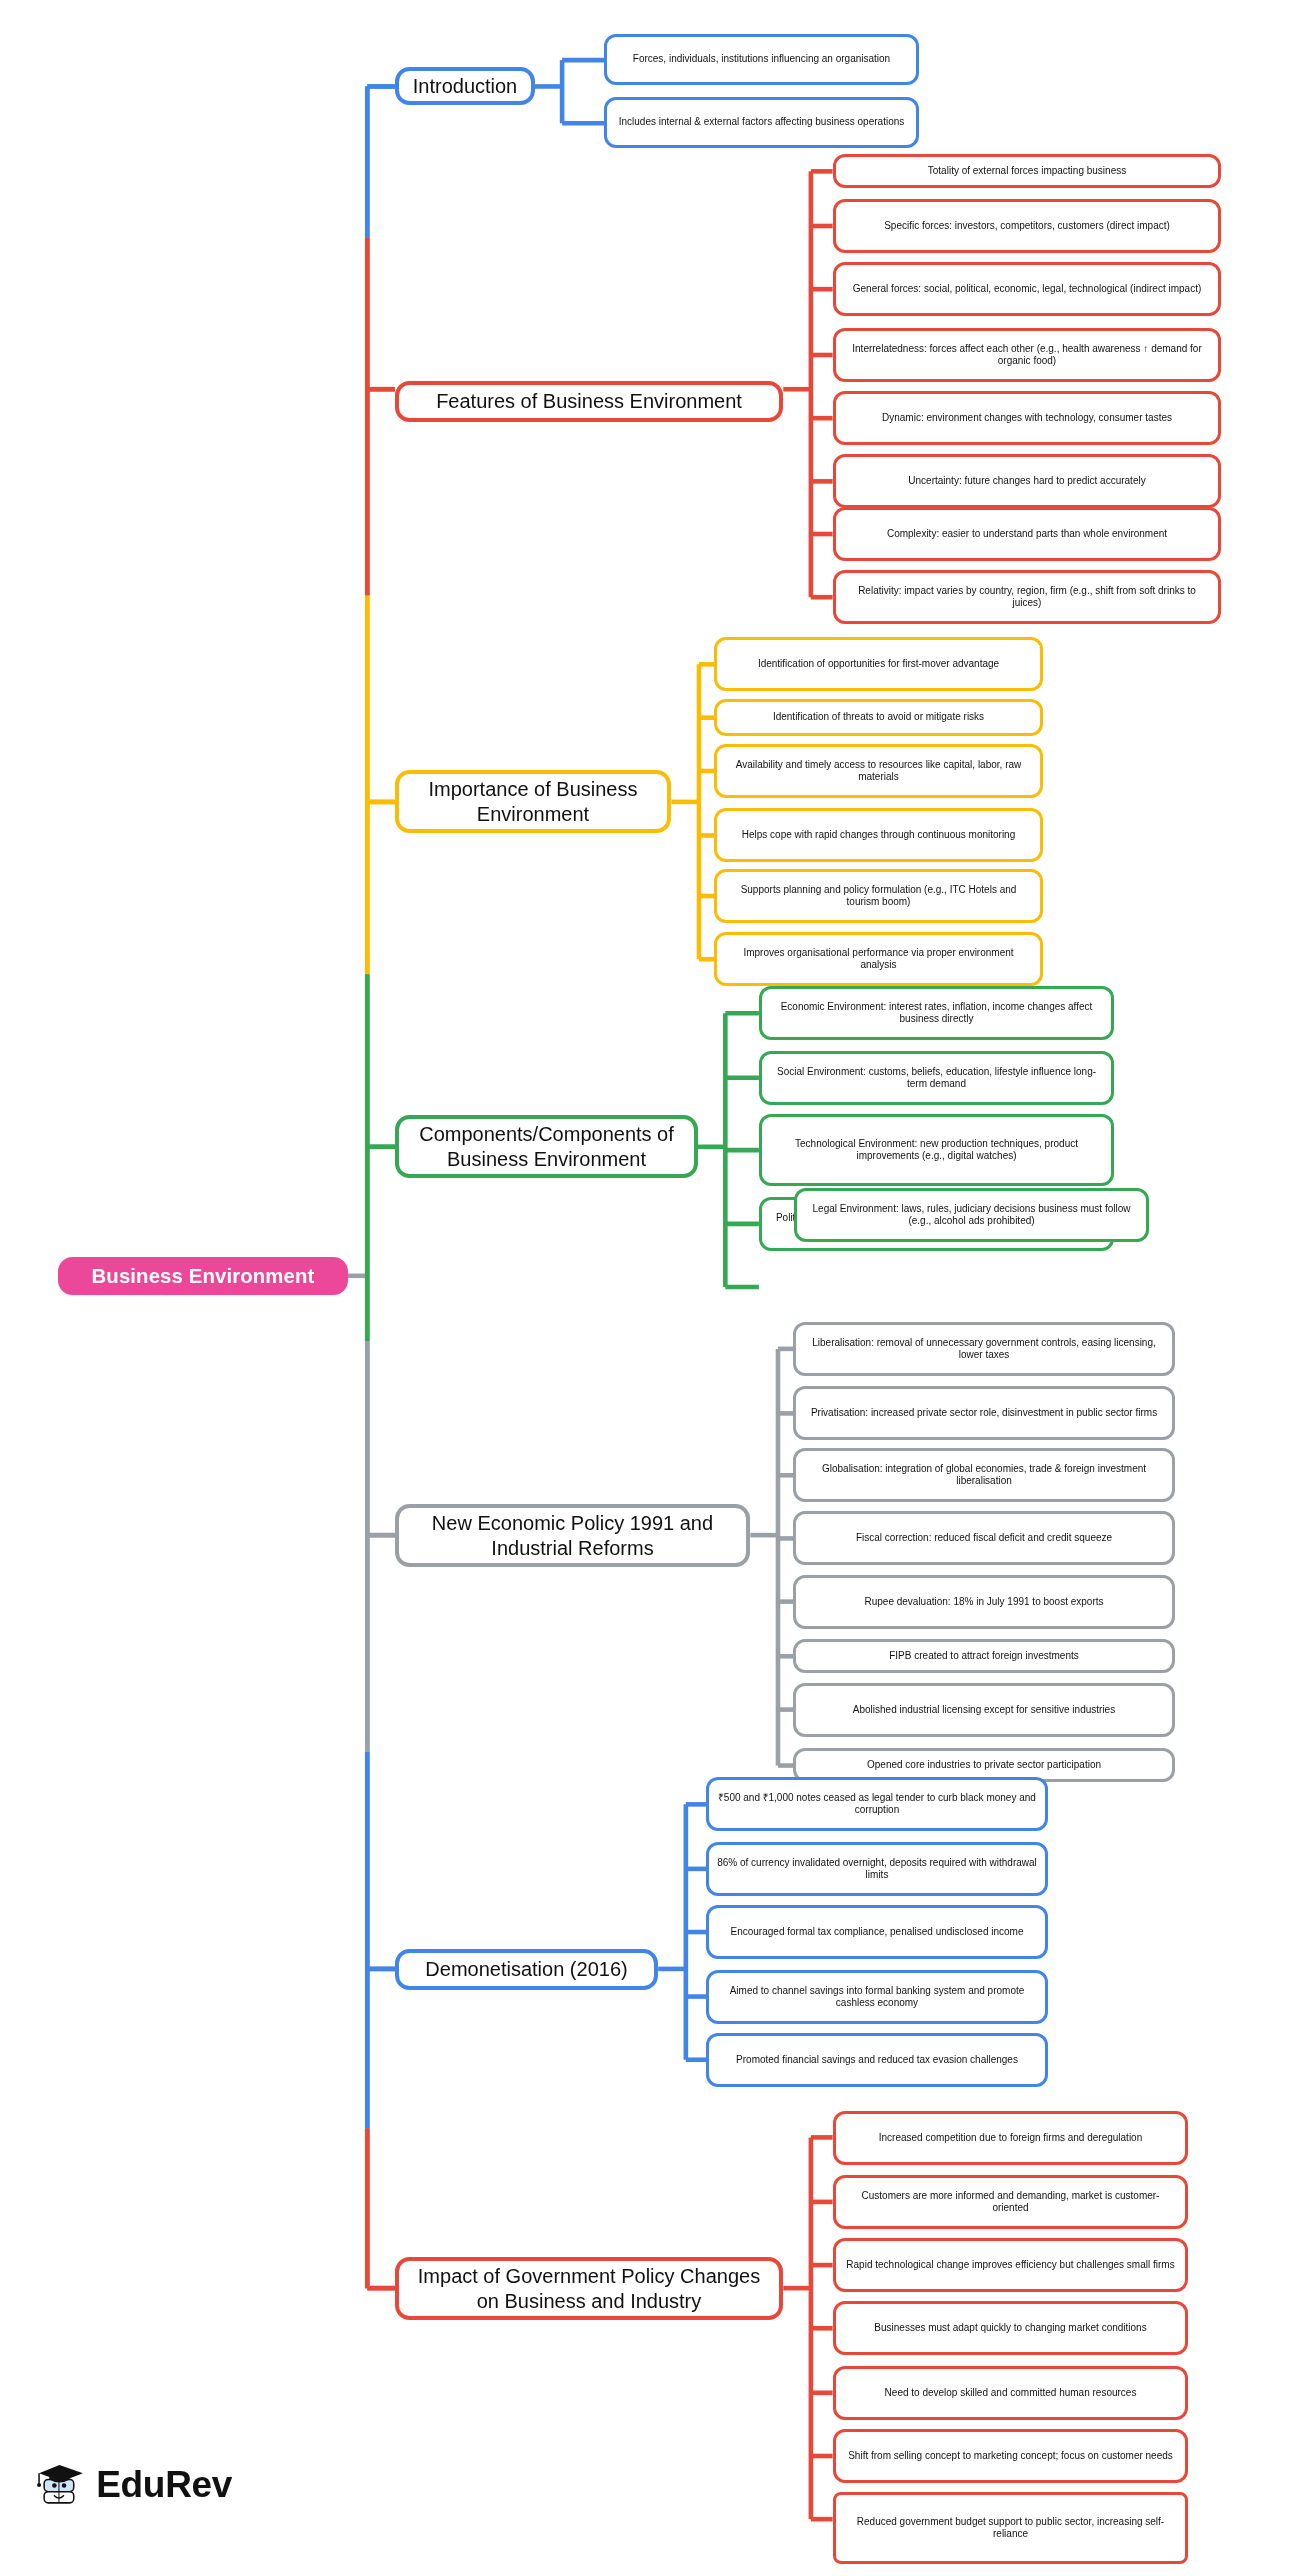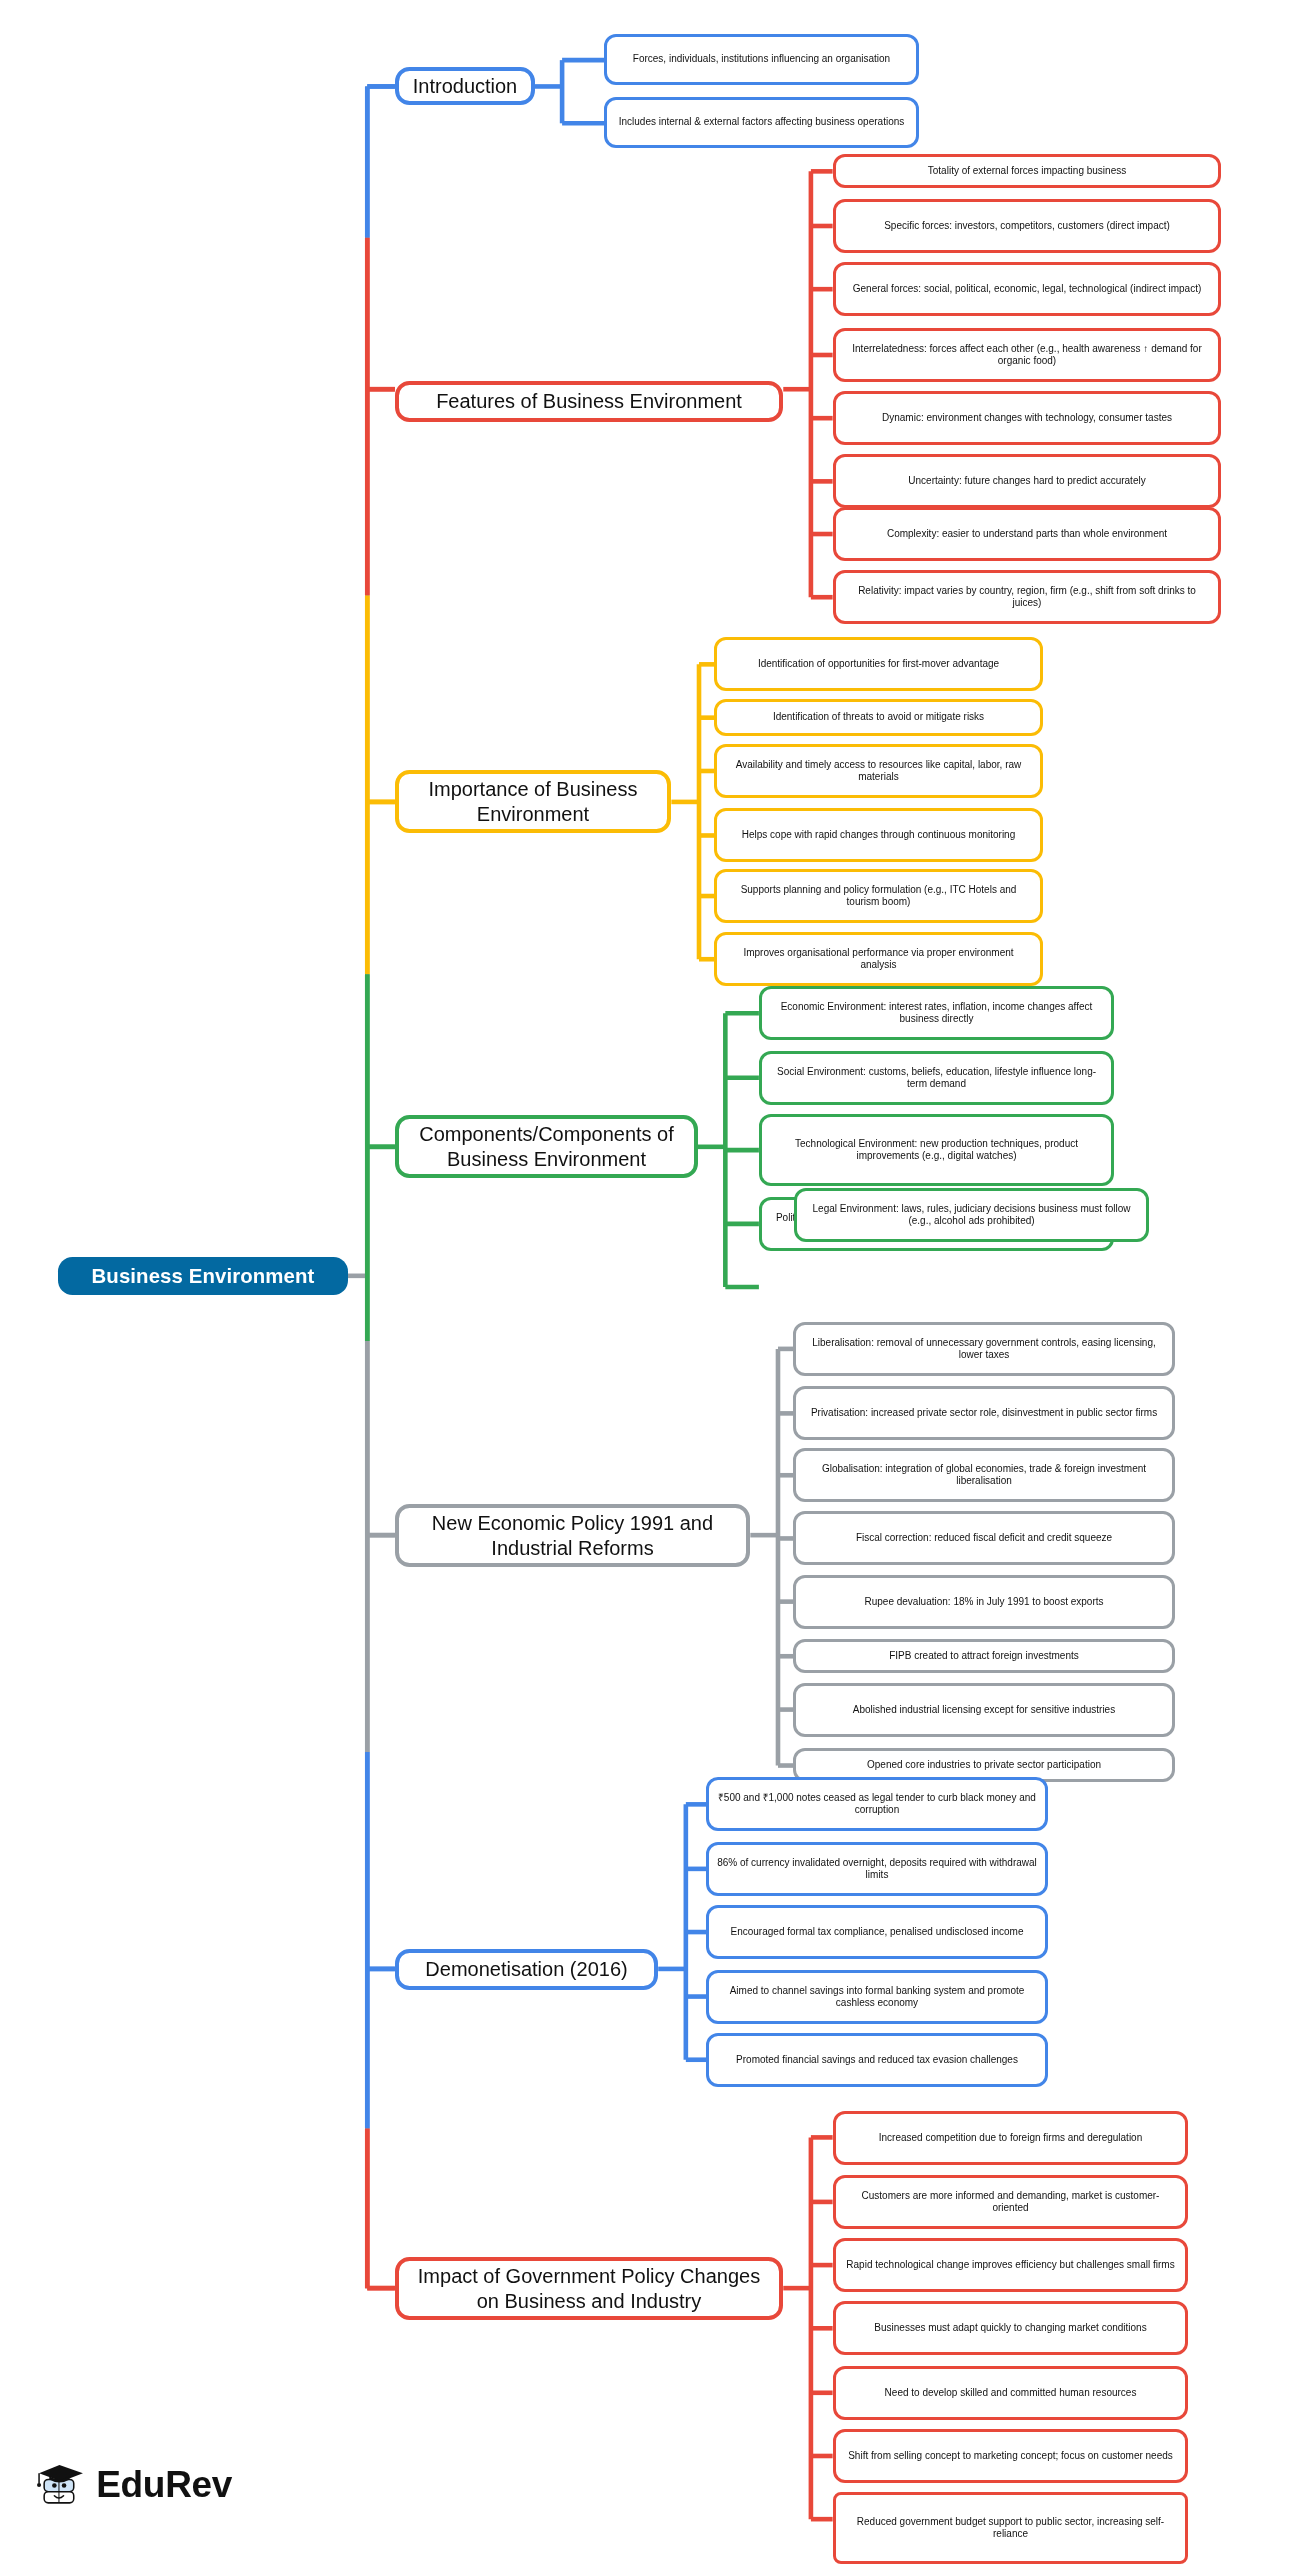--- a/index.html
+++ b/index.html
@@ -39,21 +39,21 @@
     display: flex;
     align-items: center;
     justify-content: center;
     text-align: center;
     line-height: 1.22;
     color: #111111;
     padding: 2.6px 8px;
   }
 
   .root-node {
-    background: #0369a1;
+    background: #ec4899;
     color: #ffffff;
     border: none;
     border-radius: 14.5px;
     font-size: 20.4px;
     font-weight: bold;
     letter-spacing: 0.1px;
     padding: 4px 13px;
   }
 
   .branch-node {

